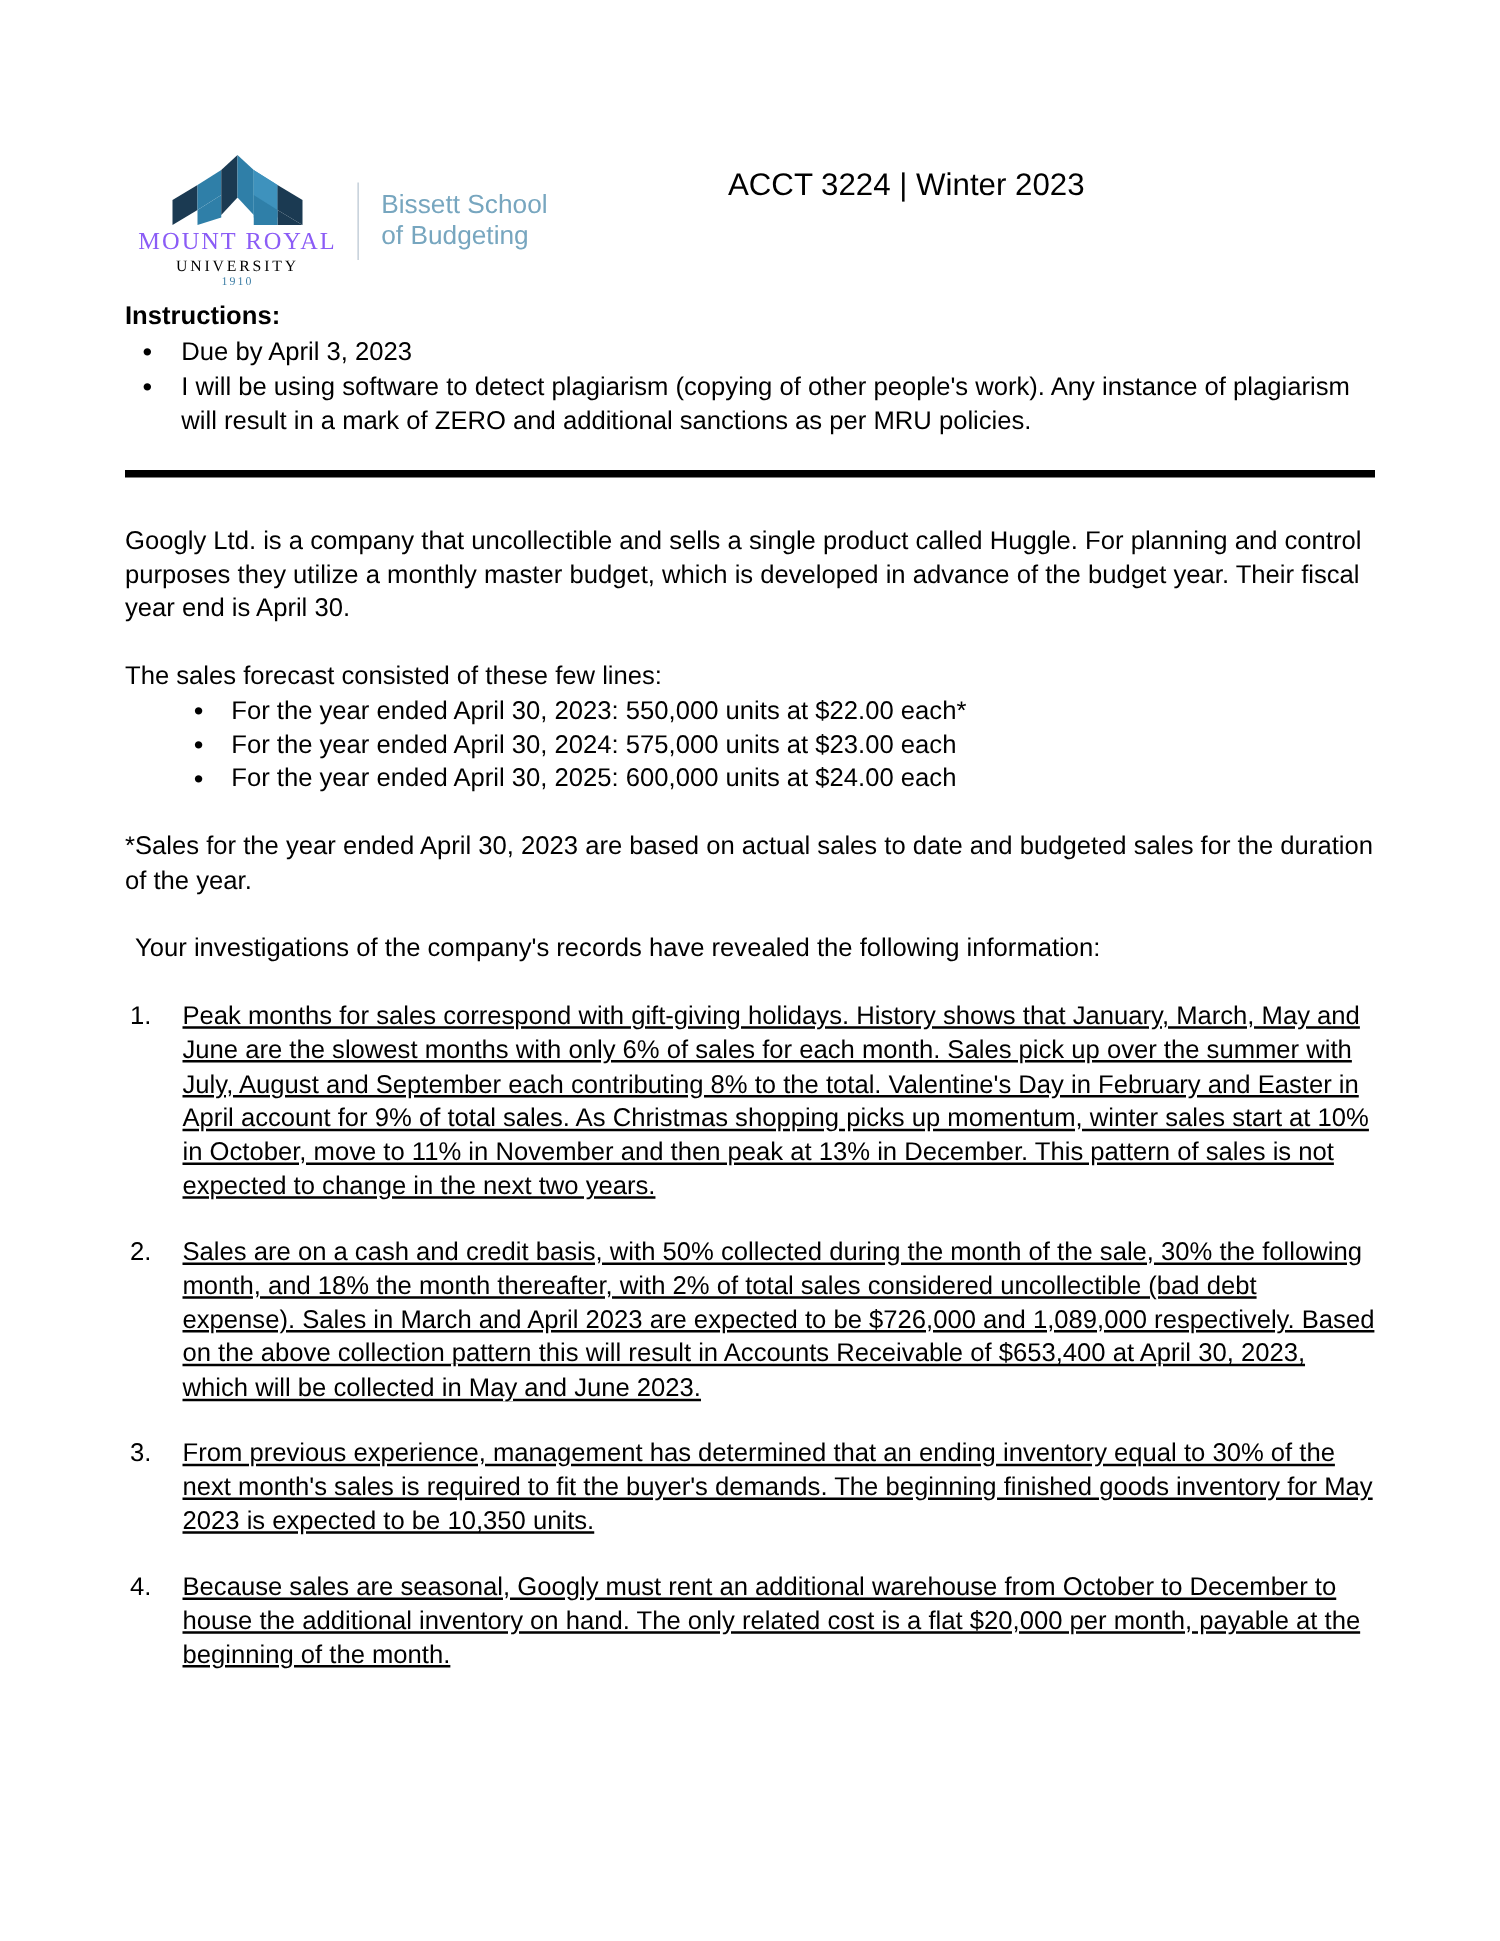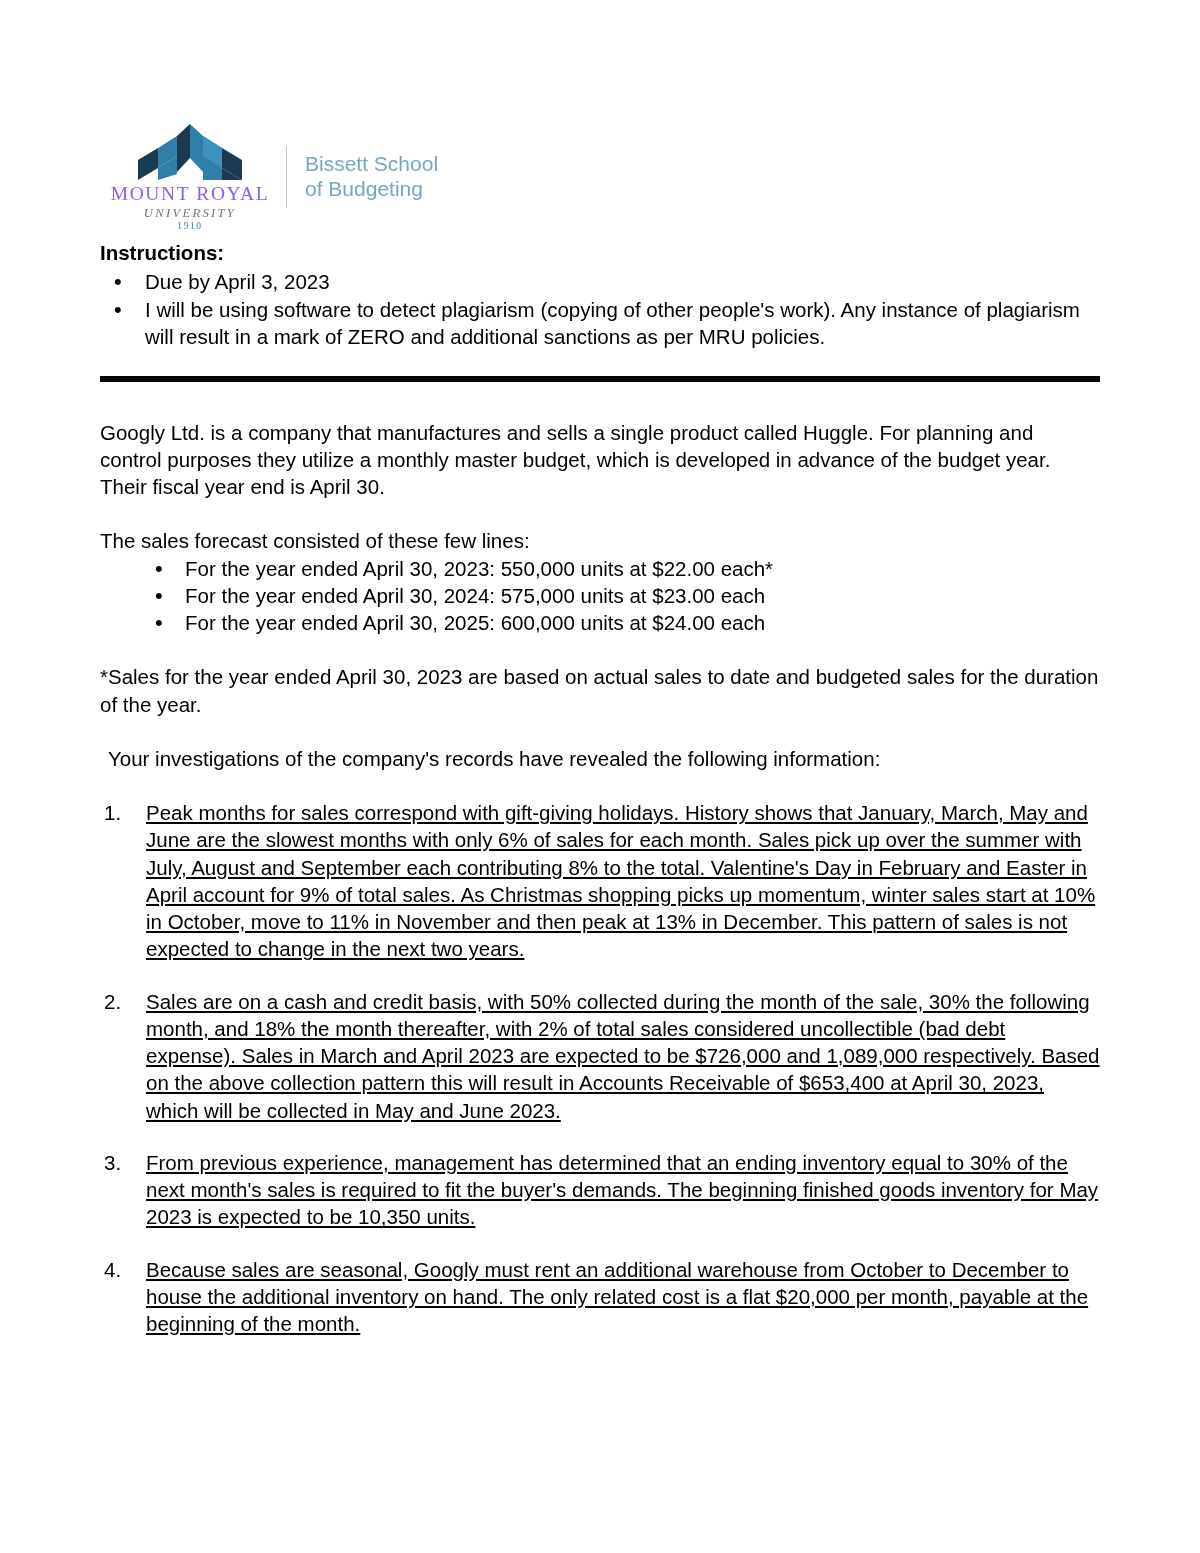--- a/index.html
+++ b/index.html
@@ -60,23 +60,22 @@
     display: block;
     font-size: 19.5px;
     letter-spacing: 1.6px;
     color: #8b5cf6;
     font-weight: 400;
   }
   .wm-sub {
     display: block;
     font-size: 12.6px;
     letter-spacing: 2.3px;
-    color: #737373;
+    color: #000000;
     margin-top: 3px;
-    font-style: italic;
   }
   .wm-year {
     display: block;
     font-size: 9.5px;
     letter-spacing: 1.6px;
     color: #3f7fa6;
     margin-top: 3px;
   }
   .logo-divider {
     width: 1px;
@@ -231,37 +230,38 @@
         </div>
       </div>
       <div class="logo-divider"></div>
       <div class="logo-right">
         <span>Bissett School</span>
         <span>of Budgeting</span>
       </div>
     </div>
 
     <div class="doc-title">
+      <span class="line">ACCT 3224 | Winter 2023</span>
     </div>
   </div>
 
   <div class="content">
 
     <div class="section-heading">Instructions:</div>
 
     <ul class="bullets">
       <li>Due by April 3, 2023</li>
       <li>I will be using software to detect plagiarism (copying of other people's work). Any instance of plagiarism will result in a mark of ZERO and additional sanctions as per MRU policies.</li>
     </ul>
 
     <hr class="rule">
 
     <div class="gap-lg"></div>
 
-    <p class="para"><span>Googly Ltd. is a company that manufactures and sells a single product called Huggle.  For planning and control purposes they utilize a </span><b>monthly</b><span> master budget, which is developed in advance of the budget year. Their fiscal year end is April 30.</span></p>
+    <p class="para"><span>Googly Ltd. is a company that uncollectible and sells a single product called Huggle.  For planning and control purposes they utilize a </span><b>monthly</b><span> master budget, which is developed in advance of the budget year. Their fiscal year end is April 30.</span></p>
 
     <div class="gap-md"></div>
 
     <p class="para">The sales forecast consisted of these few lines:</p>
 
     <ul class="sub-bullets">
       <li>For the year ended April 30, 2023: 550,000 units at $22.00 each*</li>
       <li>For the year ended April 30, 2024: 575,000 units at $23.00 each</li>
       <li>For the year ended April 30, 2025: 600,000 units at $24.00 each</li>
     </ul>

